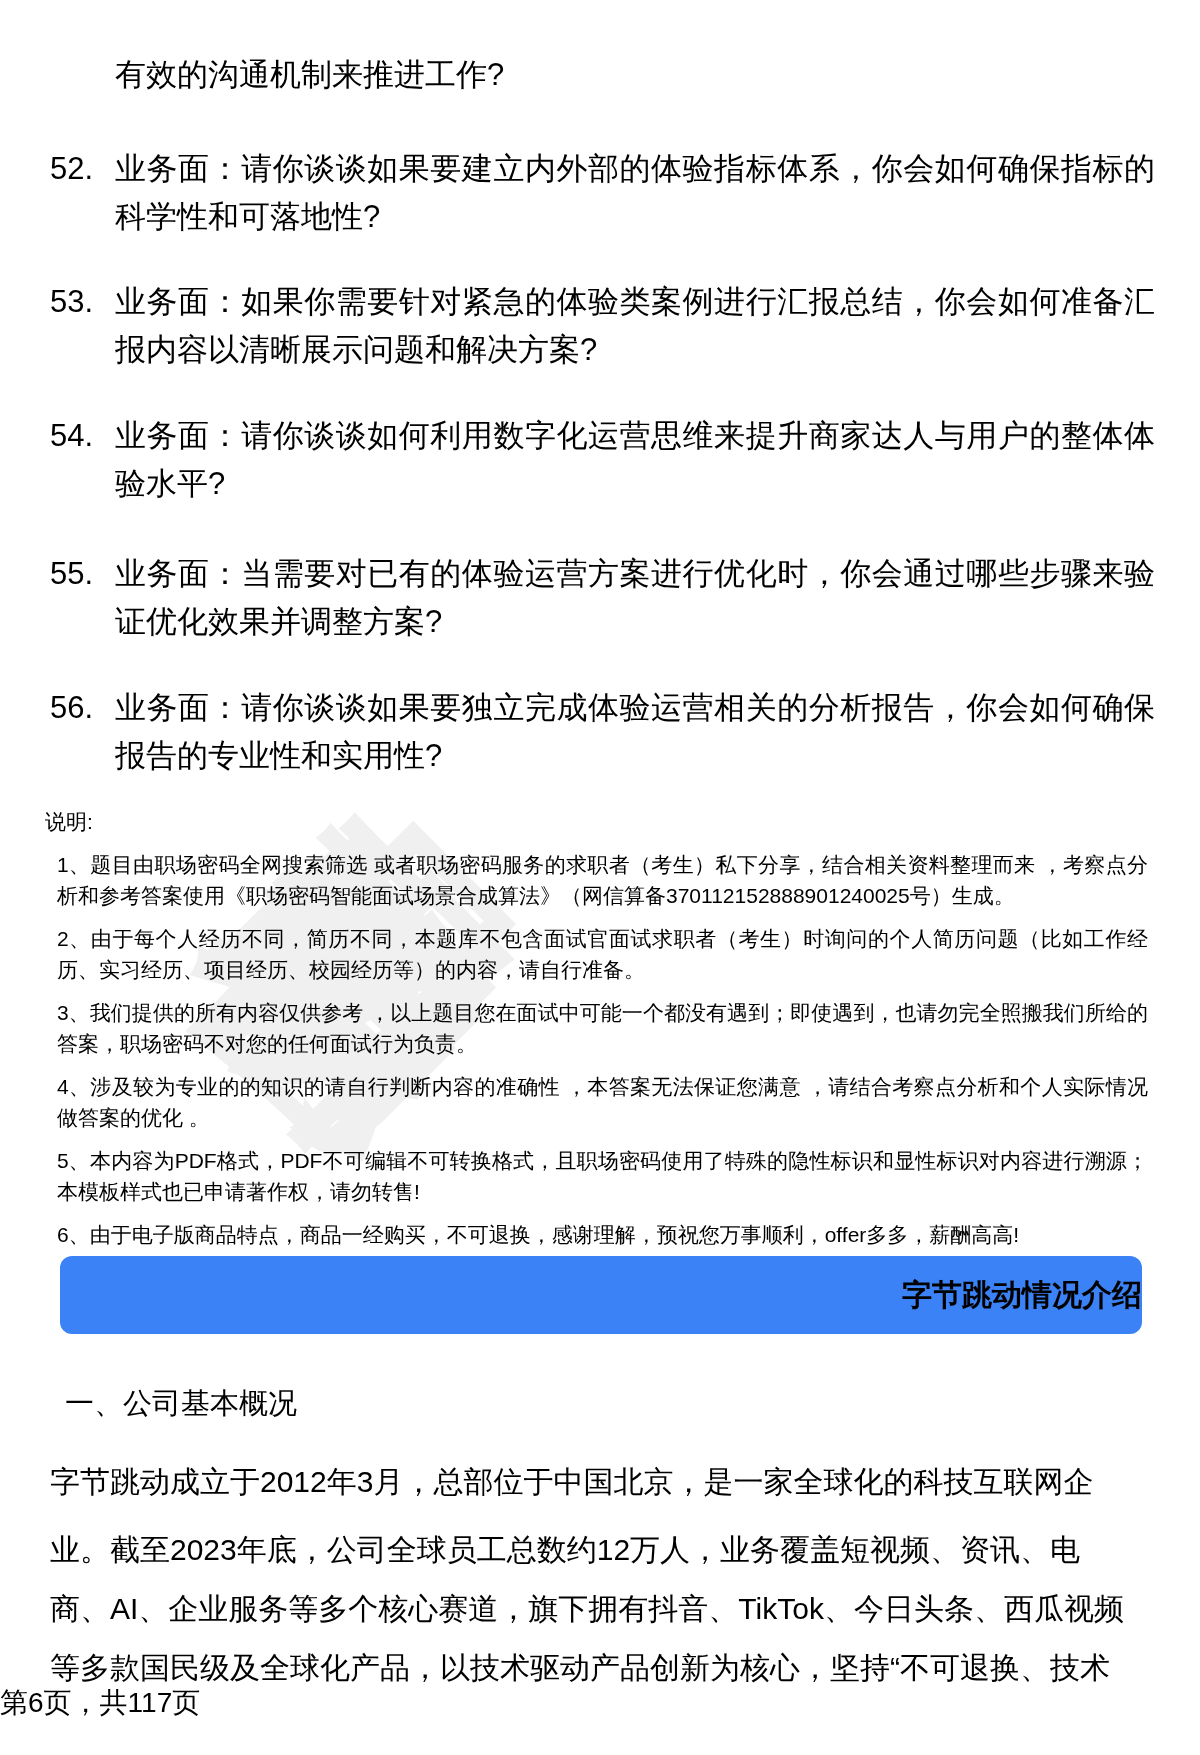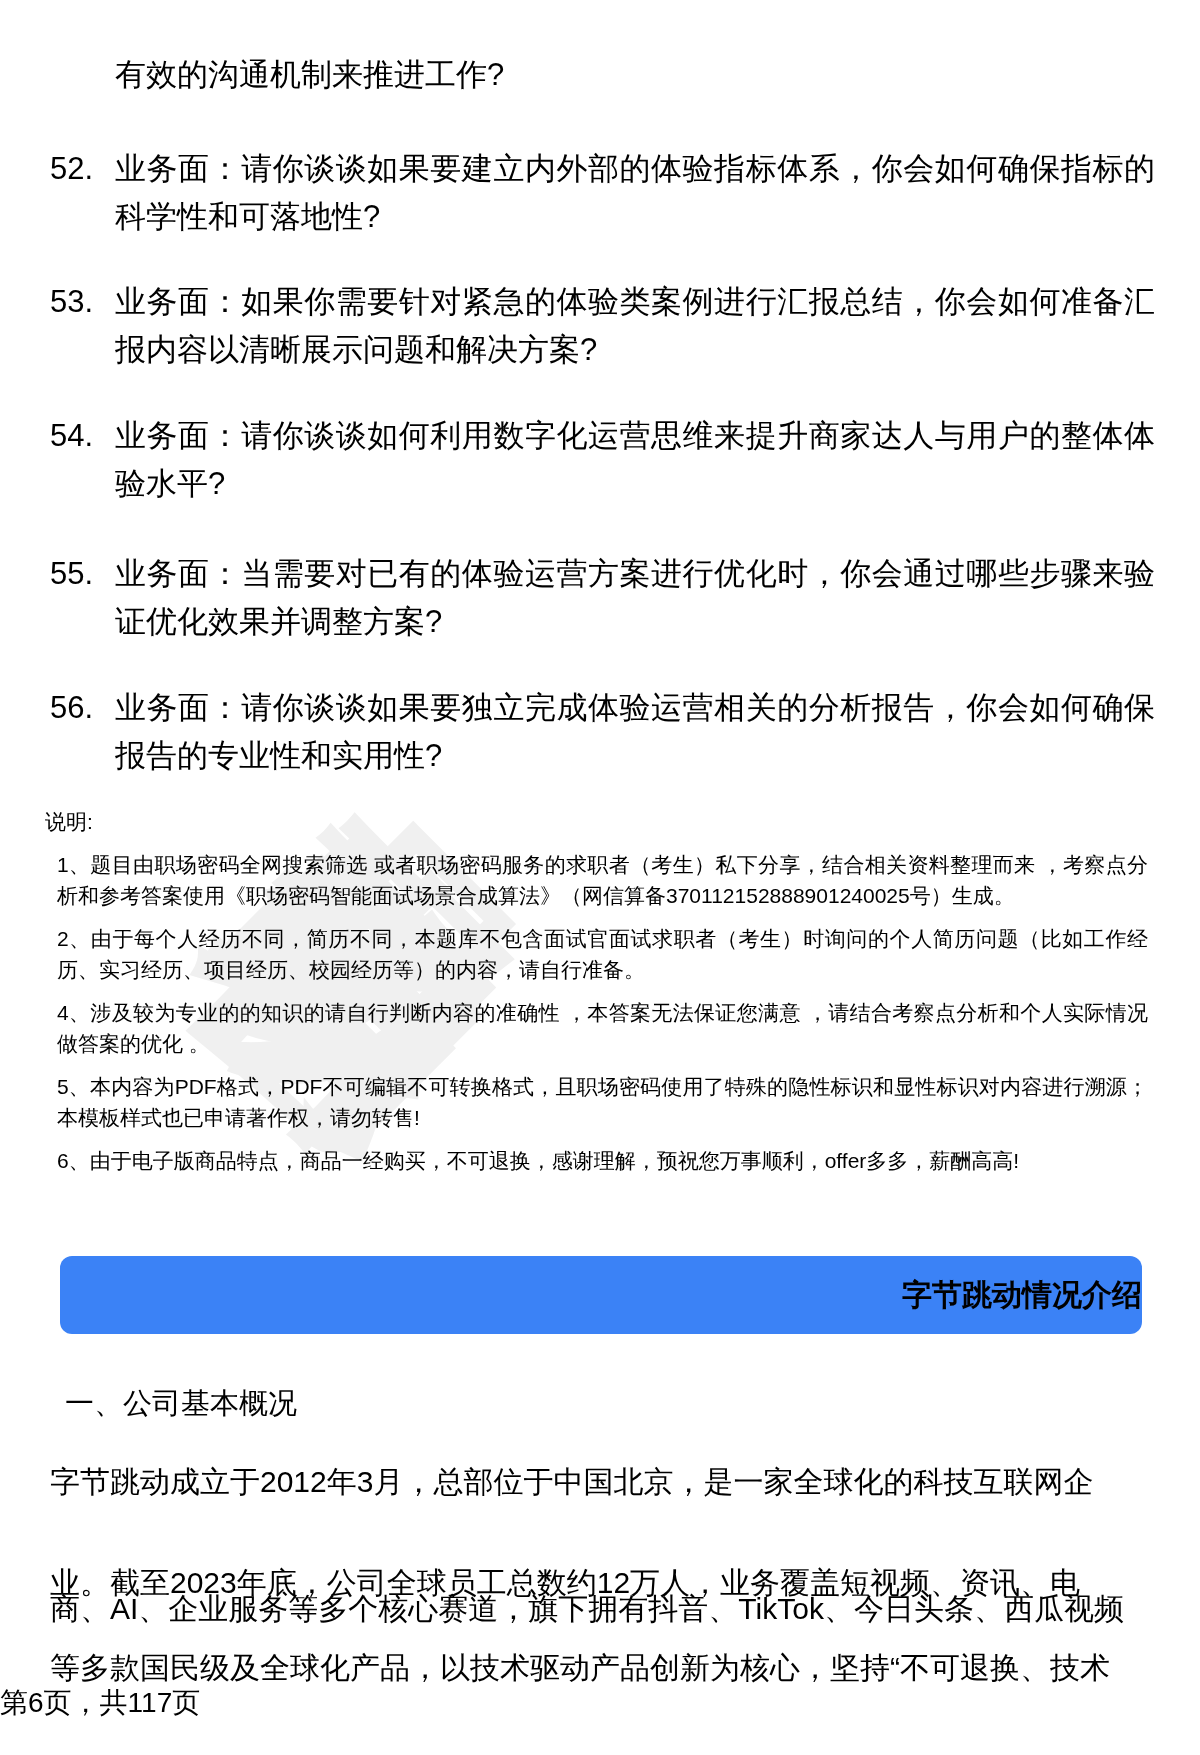--- a/index.html
+++ b/index.html
@@ -55,21 +55,21 @@
   }
   .subheading{
     position:absolute;left:65px;top:1385px;
     font-size:29px;line-height:36px;
   }
   .para-line{
     position:absolute;left:50px;width:1110px;
     font-size:30px;line-height:40px;white-space:nowrap;
   }
   .pl-1{top:1462px;}
-  .pl-2{top:1530px;margin-top:33px;}
+  .pl-2{top:1530px;}
   .pl-3{top:1589px;}
   .pl-4{top:1648px;}
   .footer{
     position:absolute;left:0;top:1686px;width:1178px;
     text-align:left;font-size:28px;line-height:34px;
   }
 </style>
 </head>
 <body>
 
@@ -103,20 +103,21 @@
 
     <div class="question" style="top:684px">
       <span class="qnum">56.</span>
       <div class="qtext">业务面：请你谈谈如果要独立完成体验运营相关的分析报告，你会如何确保报告的专业性和实用性?</div>
     </div>
 
     <div class="notes">
       <p class="notes-title">说明:</p>
       <p class="note-item">1、题目由职场密码全网搜索筛选 或者职场密码服务的求职者（考生）私下分享，结合相关资料整理而来 ，考察点分析和参考答案使用《职场密码智能面试场景合成算法》（网信算备370112152888901240025号）生成。</p>
       <p class="note-item">2、由于每个人经历不同，简历不同，本题库不包含面试官面试求职者（考生）时询问的个人简历问题（比如工作经历、实习经历、项目经历、校园经历等）的内容，请自行准备。</p>
+      <p class="note-item">3、我们提供的所有内容仅供参考 ，以上题目您在面试中可能一个都没有遇到；即使遇到，也请勿完全照搬我们所给的答案，职场密码不对您的任何面试行为负责。</p>
       <p class="note-item">4、涉及较为专业的的知识的请自行判断内容的准确性 ，本答案无法保证您满意 ，请结合考察点分析和个人实际情况做答案的优化 。</p>
       <p class="note-item">5、本内容为PDF格式，PDF不可编辑不可转换格式，且职场密码使用了特殊的隐性标识和显性标识对内容进行溯源；本模板样式也已申请著作权，请勿转售!</p>
       <p class="note-item">6、由于电子版商品特点，商品一经购买，不可退换，感谢理解，预祝您万事顺利，offer多多，薪酬高高!</p>
     </div>
 
     <div class="section-banner" style="background: #3b82f6; justify-content: flex-end;">
       <span>字节跳动情况介绍</span>
     </div>
 
     <div class="subheading">一、公司基本概况</div>

